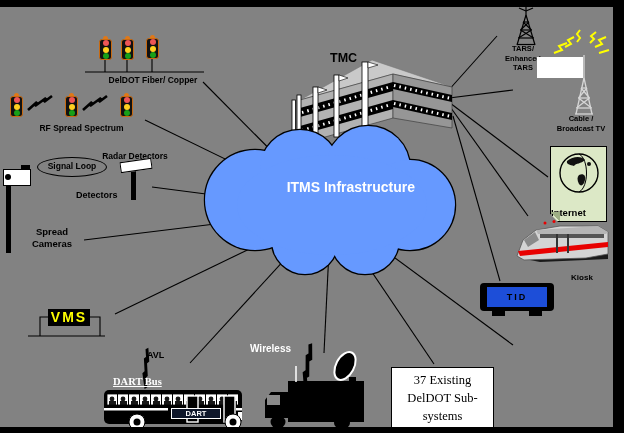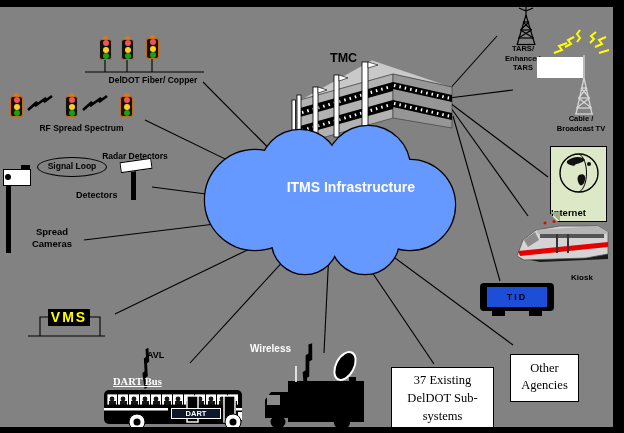--- a/index.html
+++ b/index.html
@@ -324,24 +324,20 @@
   </div>
 
   <div class="lbl" style="left:562px;top:272px;width:40px;font-size:8px">Kiosk</div>
 
   <div class="tid">
     <div class="scr">TID</div>
   </div>
   <div class="tidfoot" style="left:492px;top:311px"></div>
   <div class="tidfoot" style="left:529px;top:311px"></div>
 
-  <div class="serifbox" style="left:510px;top:354px;width:69px;height:48px;line-height:17px;padding-top:5px">
-    <span style="display:block">Other</span>
-    <span style="display:block">Agencies</span>
-  </div>
   <div class="serifbox" style="left:391px;top:367px;width:103px;height:63px;line-height:18px;padding-top:3px">
     <span style="display:block">37 Existing</span>
     <span style="display:block">DelDOT Sub-</span>
     <span style="display:block">systems</span>
   </div>
 
   <div class="pole" style="left:6px;top:186px;width:5px;height:67px"></div>
   <div class="cam">
       <div class="lens"></div>
       <div class="vf"></div>

